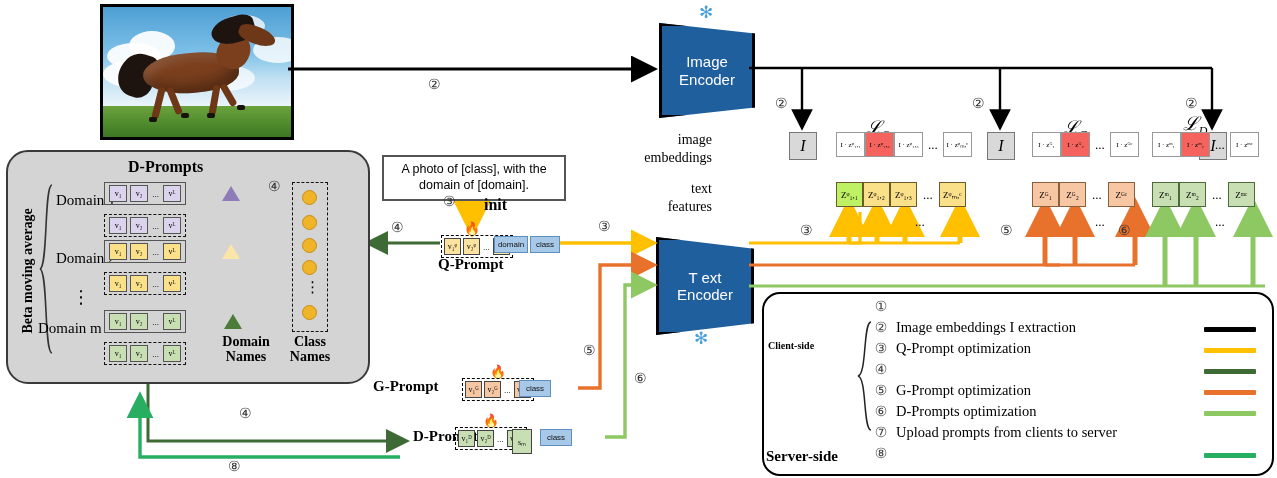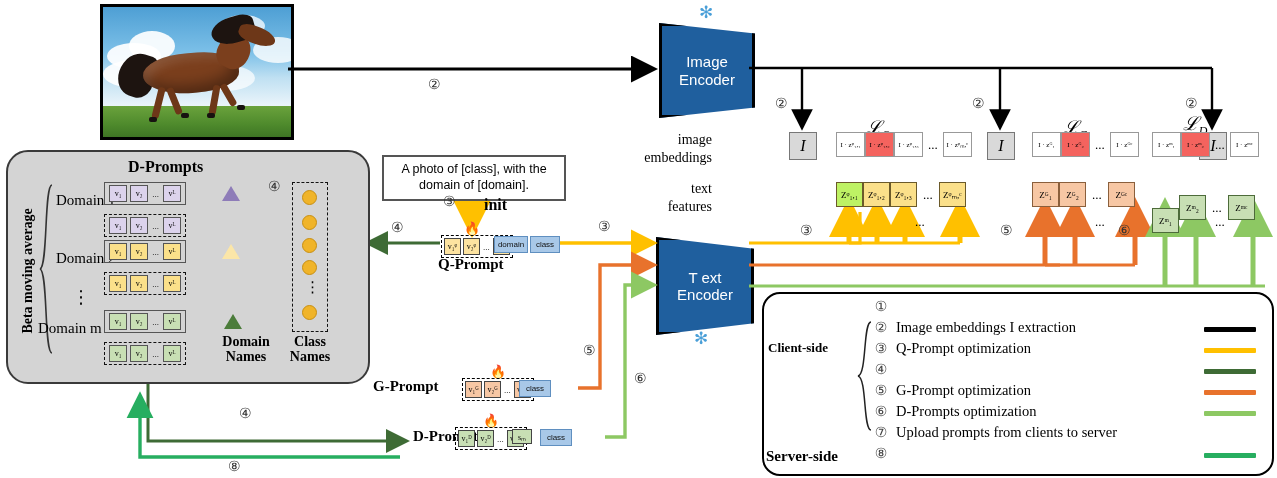--- a/index.html
+++ b/index.html
@@ -328,21 +328,21 @@
 <div class="abs tagbox" style="left:519px;top:380px;width:30px;">class</div>
 
 <div class="abs plabel" style="left:413px;top:428px;">D-Prompt</div>
 <div class="abs flame" style="left:483px;top:414px;">🔥</div>
 <div class="abs dash" style="left:455px;top:427px;">
   <span class="cell" style="background:#C8DFB4;">v₁ᴰ</span>
   <span class="cell" style="background:#C8DFB4;">v₂ᴰ</span>
   <span class="dots">...</span>
   <span class="cell" style="background:#C8DFB4;">vᴸᴰ</span>
 </div>
-<div class="abs cell" style="left:512px;top:429px;background:#C8DFB4;width:20px;height:15px;">sₘ</div>
+<div class="abs cell" style="left:512px;top:429px;background:#C8DFB4;width:20px;height:25px;">sₘ</div>
 <div class="abs tagbox" style="left:540px;top:429px;width:30px;">class</div>
 
 <div class="abs" style="left:632px;top:131px;width:80px;text-align:right;font-size:14px;line-height:1.25;">
   <div>image</div>
   <div>embeddings</div>
 </div>
 <div class="abs" style="left:632px;top:180px;width:80px;text-align:right;font-size:14px;line-height:1.25;">
   <div>text</div>
   <div>features</div>
 </div>
@@ -403,31 +403,31 @@
   <span>ℒ</span><sub style="font-size:12px;">D</sub><sup style="font-size:11px;">m</sup>
 </div>
 <div class="abs isq" style="left:1199px;top:132px;">I</div>
 <div class="abs" style="left:1152px;top:132px;display:flex;align-items:center;gap:0;">
   <span class="fsq">I · zᵐ₁</span>
   <span class="fsq" style="background:#F4635E;">I · zᵐ₂</span>
   <span class="dots" style="font-size:13px;padding:0 5px;">...</span>
   <span class="fsq">I · zᵐᶜ</span>
 </div>
 <div class="abs" style="left:1152px;top:182px;display:flex;align-items:center;gap:0;">
-  <span class="tsq" style="background:#C8DFB4;border-color:#4d6b3a;margin-top:26px;">Zᵐ₁</span>
+  <span class="tsq" style="background:#C8DFB4;border-color:#4d6b3a;">Zᵐ₁</span>
   <span class="tsq" style="background:#C8DFB4;border-color:#4d6b3a;">Zᵐ₂</span>
   <span class="dots" style="font-size:13px;padding:0 6px;">...</span>
   <span class="tsq" style="background:#C8DFB4;border-color:#4d6b3a;">Zᵐᶜ</span>
 </div>
 <div class="abs" style="left:1215px;top:214px;font-size:13px;">...</div>
 <div class="abs cnum" style="left:1118px;top:222px;">⑥</div>
 
 <div class="abs" id="legend"></div>
 
-<div class="abs" style="left:768px;top:340px;font-size:13px;font-weight:bold;">Client-side</div>
+<div class="abs" style="left:768px;top:340px;font-size:10px;font-weight:bold;">Client-side</div>
 <div class="abs" style="left:766px;top:448px;font-size:15px;font-weight:bold;">Server-side</div>
 
 <svg class="abs" style="left:856px;top:320px;width:18px;height:112px;">
   <path d="M15,2 C7,2 11,54 2,56 C11,58 7,110 15,110" stroke="#222" stroke-width="1.5" fill="none"></path>
 </svg>
 
 <div class="abs" style="left:866px;top:296px;width:400px;">
   <div class="lrow">
     <span class="lnum">①</span>
   </div>

